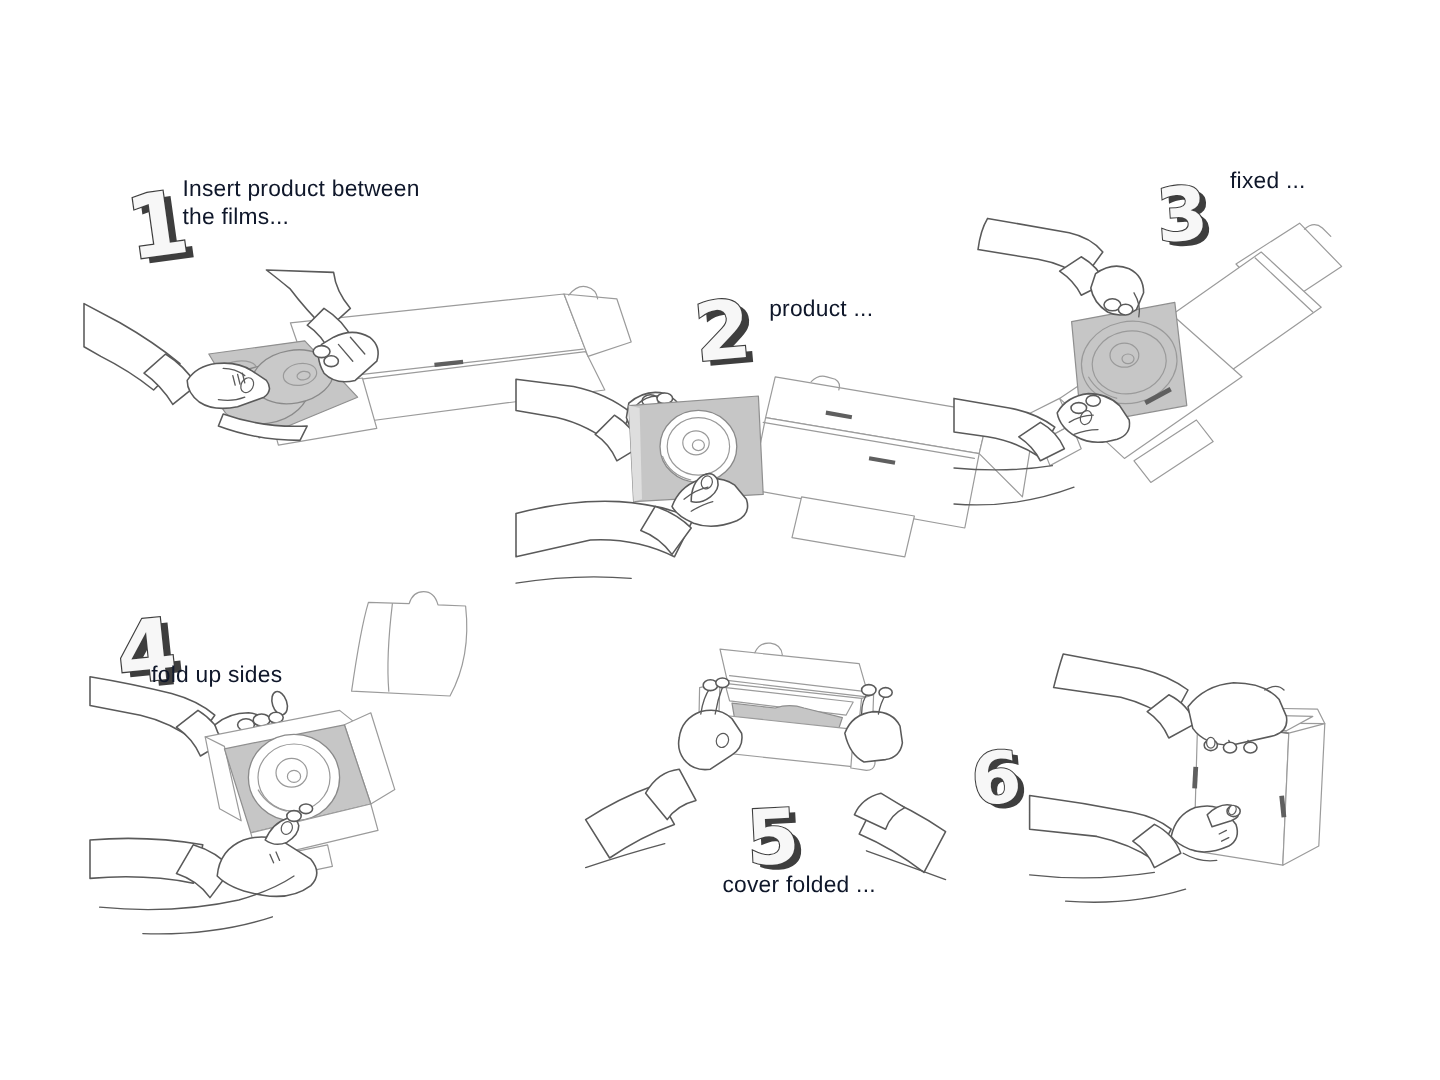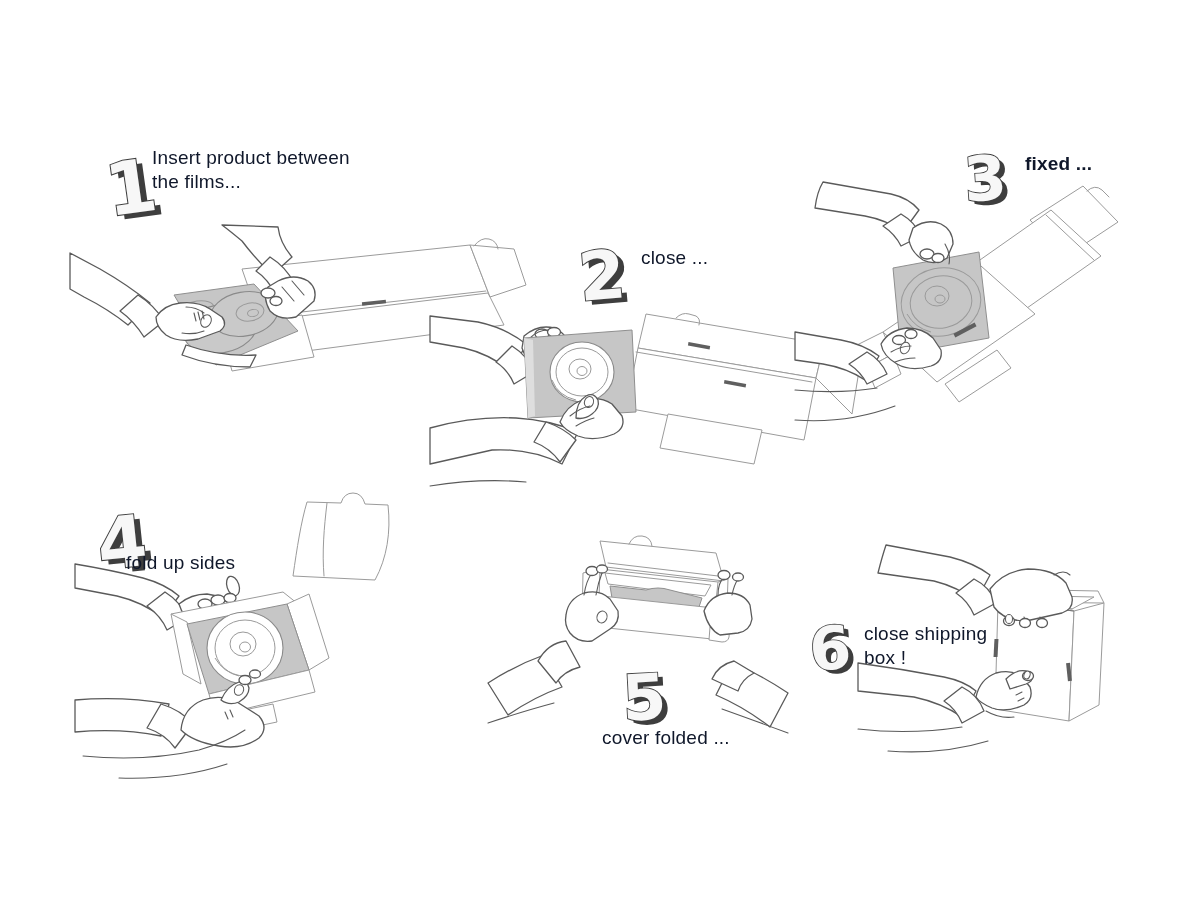--- a/index.html
+++ b/index.html
@@ -25,21 +25,21 @@
   .dash{fill:#5f5f5f;stroke:none;}
   .nail{fill:#ffffff;stroke:#5a5a5a;stroke-width:1;}
   #n1{left:92px;top:136px;transform:rotate(-8deg);}
   #n2{left:566px;top:228px;transform:rotate(-5deg);}
   #n3{left:952px;top:134px;transform:rotate(-4deg);}
   #n4{left:84px;top:492px;transform:rotate(-6deg);}
   #n5{left:610px;top:652px;transform:rotate(-3deg);}
   #n6{left:798px;top:606px;transform:rotate(-5deg);}
   #l1{left:152px;top:146px;width:215px;}
   #l2{left:641px;top:246px;width:140px;}
-  #l3{left:1025px;top:152px;width:110px;font-weight:bold;}
+  #l3{left:1025px;top:140px;width:110px;}
   #l4{left:126px;top:503px;width:170px;margin-top:48px;}
   #l5{left:558px;top:726px;width:170px;margin-left:44px;}
   #l6{left:864px;top:622px;width:132px;}
   #a1{left:70px;top:225px;}
   #a2{left:430px;top:290px;}
   #a3{left:795px;top:182px;}
   #a4{left:75px;top:490px;}
   #a5{left:488px;top:515px;}
   #a6{left:858px;top:545px;}
 </style>
@@ -94,21 +94,21 @@
       <path class="hand" d="M116,120 Q150,132 186,130 L180,142 Q144,142 112,130 Z"></path>
     </g>
   </svg>
 
   <div class="num" id="n2">
     <svg width="72" height="94" viewBox="0 0 90 110">
       <text class="tshadow" x="52" y="91" text-anchor="middle">2</text>
       <text class="tface" x="45" y="85" text-anchor="middle">2</text>
     </svg>
   </div>
-  <div class="label" id="l2">close ...</div>
+  <div class="label" id="l2">product ...</div>
   <svg class="art" id="a2" width="450" height="200" viewBox="0 0 450 200">
     <g>
       <path class="hand" d="M0,26 L48,32 Q76,38 96,54 L82,82 Q60,64 34,58 L0,52 Z"></path>
       <path class="hand" d="M82,56 Q98,66 104,82 L84,94 Q78,80 66,72 Z"></path>
       <path class="hand" d="M94,46 Q108,34 124,38 Q138,44 140,58 L136,76 Q124,86 110,80 Q96,72 92,58 Z"></path>
       <ellipse class="hand" cx="112" cy="44" rx="7" ry="5"></ellipse>
       <ellipse class="hand" cx="124" cy="42" rx="6.5" ry="4.5"></ellipse>
       <path class="hline" d="M100,48 q8,-8 18,-8"></path>
     </g>
     <g>
@@ -286,21 +286,20 @@
       <ellipse class="hand" cx="250" cy="62" rx="5.5" ry="4"></ellipse>
     </g>
   </svg>
 
   <div class="num" id="n6">
     <svg width="64" height="84" viewBox="0 0 90 110">
       <text class="tshadow" x="52" y="91" text-anchor="middle">6</text>
       <text class="tface" x="45" y="85" text-anchor="middle">6</text>
     </svg>
   </div>
-  <div class="label" id="l6">close shipping box !</div>
   <svg class="art" id="a6" width="335" height="265" viewBox="0 0 335 265">
     <g>
       <polygon class="board" points="140,44 240,46 246,58 144,57"></polygon>
       <polygon class="board" points="147,50 236,52 214,64 151,60"></polygon>
       <line class="bline" x1="151" y1="60" x2="214" y2="64"></line>
       <polygon class="board" points="140,57 216,66 211,176 137,164" stroke="#777777"></polygon>
       <polygon class="board" points="216,66 246,58 241,160 211,176" stroke="#777777"></polygon>
       <line x1="140" y1="57" x2="216" y2="66" stroke="#777777" stroke-width="1.2"></line>
       <rect class="dash" x="136" y="94" width="4" height="18" transform="rotate(3 138 103)"></rect>
       <rect class="dash" x="209" y="118" width="4" height="18" transform="rotate(-6 211 127)"></rect>

